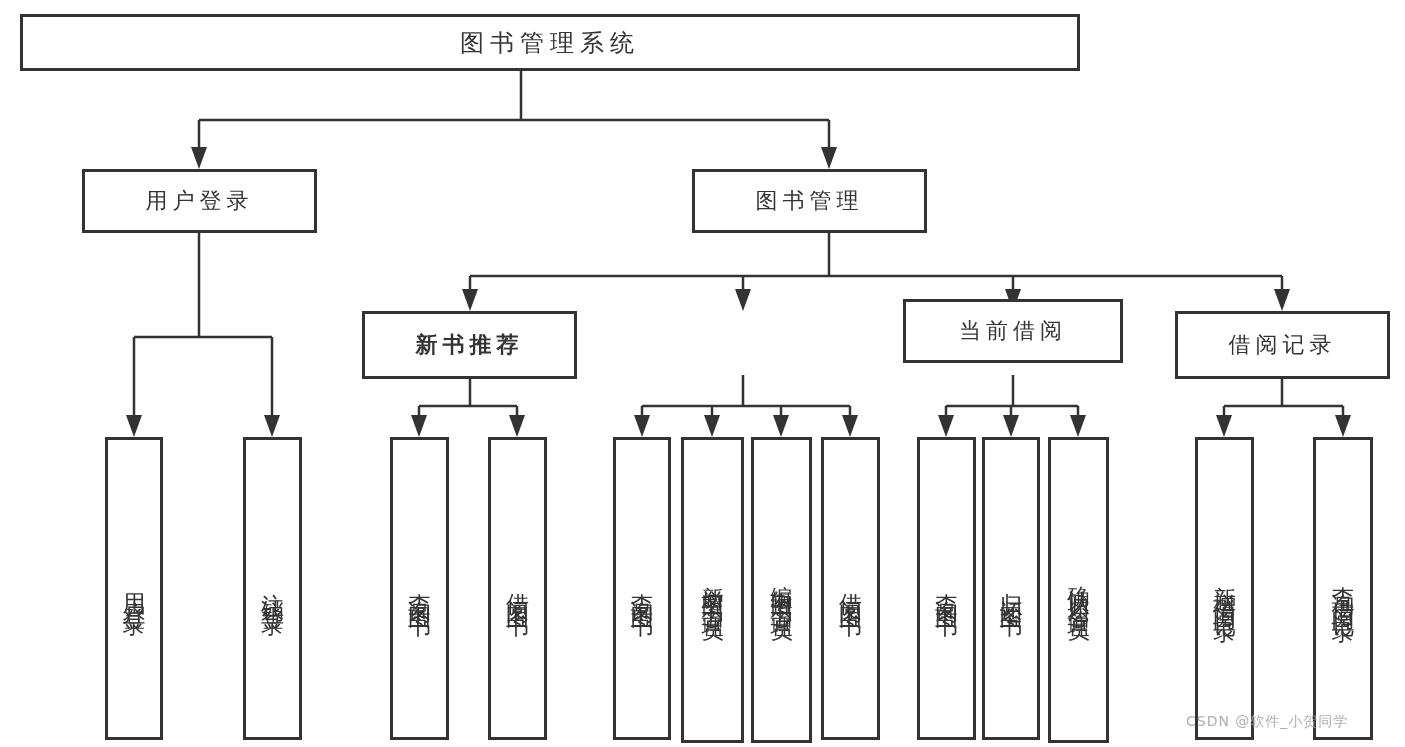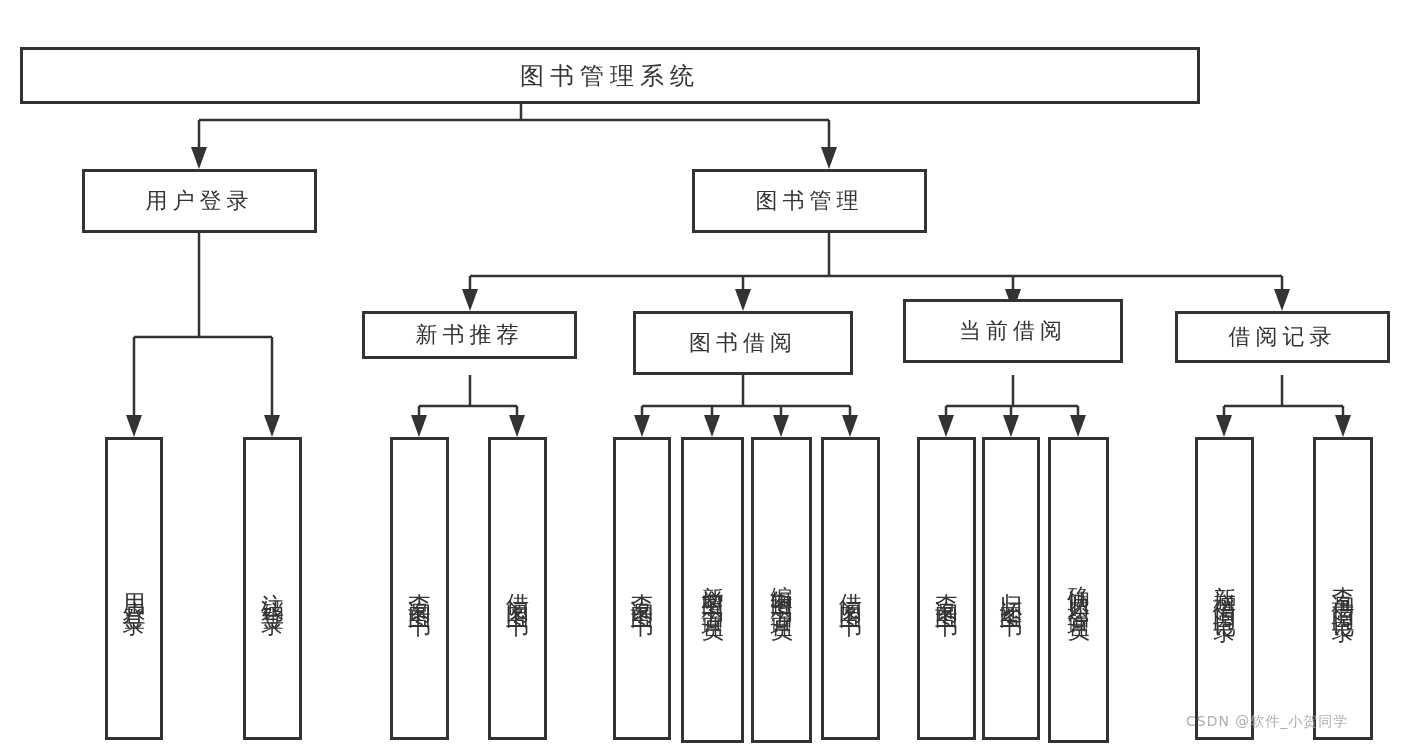--- a/index.html
+++ b/index.html
@@ -100,41 +100,38 @@
       <polygon points="773,415 789,415 781,437"></polygon>
       <polygon points="842,415 858,415 850,437"></polygon>
       <polygon points="938,415 954,415 946,437"></polygon>
       <polygon points="1003,415 1019,415 1011,437"></polygon>
       <polygon points="1070,415 1086,415 1078,437"></polygon>
       <polygon points="1216,415 1232,415 1224,437"></polygon>
       <polygon points="1335,415 1351,415 1343,437"></polygon>
     </g>
   </svg>
 
-  <div class="node root" style="left:20px; top:14px; width:1180px; height:57px;margin-top:33px;">
+  <div class="node root" style="left:20px; top:14px; width:1060px; height:57px;">
     <span class="hlabel">图书管理系统</span>
   </div>
 
   <div class="node" style="left:82px; top:169px; width:235px; height:64px;">
     <span class="hlabel">用户登录</span>
   </div>
   <div class="node" style="left:692px; top:169px; width:235px; height:64px;">
     <span class="hlabel">图书管理</span>
   </div>
 
-  <div class="node" style="left:362px; top:311px; width:215px; height:48px;">
+  <div class="node" style="left:362px; top:311px; width:215px; height:68px;font-weight:bold;">
     <span class="hlabel">新书推荐</span>
-  </div>
-  <div class="node" style="left:633px; top:311px; width:220px; height:64px;">
-    <span class="hlabel">图书借阅</span>
   </div>
   <div class="node" style="left:903px; top:299px; width:220px; height:64px;">
     <span class="hlabel">当前借阅</span>
   </div>
-  <div class="node" style="left:1175px; top:311px; width:215px; height:52px;">
+  <div class="node" style="left:1175px; top:311px; width:215px; height:68px;">
     <span class="hlabel">借阅记录</span>
   </div>
 
   <div class="node" style="left:105px; top:437px; width:58px; height:303px;">
     <span class="vlabel">用户登录</span>
   </div>
   <div class="node" style="left:243px; top:437px; width:59px; height:303px;">
     <span class="vlabel">注销登录</span>
   </div>
 

